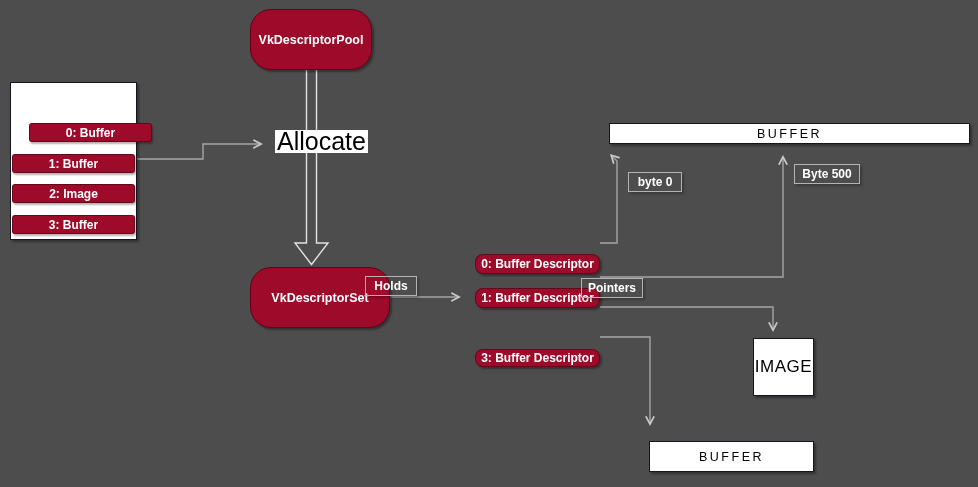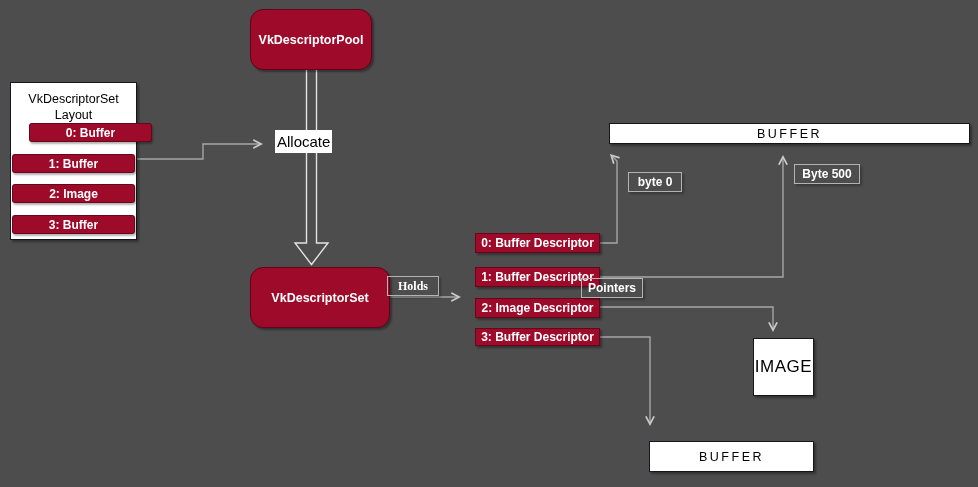--- a/index.html
+++ b/index.html
@@ -3,51 +3,52 @@
 <meta charset="utf-8">
 <style>
   html,body{margin:0;padding:0;background:#4d4d4d;}
   #canvas{
     position:relative;width:978px;height:487px;background:#4d4d4d;
     font-family:"Liberation Sans", sans-serif;overflow:hidden;
   }
   #wires{position:absolute;left:0;top:0;width:978px;height:487px;}
   .abs{position:absolute;box-sizing:border-box;}
   .node-red{
-    background:#9e0a2a;border:1px solid #66001a;border-radius:13px;
+    background:#9e0a2a;border:1px solid #66001a;border-radius:21px;
     color:#fff;font-weight:bold;font-size:12.5px;
     display:flex;align-items:center;justify-content:center;text-align:center;
     box-shadow:2px 2px 2px rgba(0,0,0,0.35);
   }
   .chip-red{
-    background:#9e0a2a;border:1px solid rgba(0,0,0,0.35);border-radius:0;
+    background:#9e0a2a;border:1px solid rgba(0,0,0,0.35);border-radius:8px;
     color:#fff;font-weight:bold;font-size:12px;
     display:flex;align-items:center;justify-content:center;text-align:center;
     box-shadow:2px 2px 2px rgba(0,0,0,0.35);
+    margin-top:21px;
   }
   .row-red{
     background:#9e0a2a;border:1px solid rgba(0,0,0,0.35);border-radius:3px;
     color:#fff;font-weight:bold;font-size:12px;
     display:flex;align-items:center;justify-content:center;text-align:center;
     box-shadow:1px 2px 2px rgba(0,0,0,0.3);
   }
   .white-box{
     background:#ffffff;border:1px solid #15151f;color:#000;
     display:flex;align-items:center;justify-content:center;text-align:center;
     box-shadow:2px 2px 2px rgba(0,0,0,0.35);
   }
   .mem-text{font-size:12.5px;letter-spacing:2.5px;}
   .label-outline{
     background:transparent;border:1px solid #b3b3b3;color:#fff;
     font-weight:bold;font-size:12px;
     display:flex;align-items:center;justify-content:center;text-align:center;
     box-shadow:2px 2px 2px rgba(0,0,0,0.25);
   }
   .allocate{
-    background:#ffffff;color:#000;font-size:15px;line-height:23px;
+    background:#ffffff;color:#000;font-size:25px;line-height:23px;
     height:23px;padding:0 2px;text-align:center;
   }
   .layout-title{
     color:#000;font-size:12.5px;line-height:1.3;text-align:center;
     padding-top:8px;
   }
 </style>
 </head>
 <body>
 
@@ -75,36 +76,34 @@
     <path d="M600,337 H650 V423" fill="none" stroke="#a6a6a6" stroke-width="1.4" marker-end="url(#arr)"></path>
   </svg>
 
   <div class="abs node-red" style="left:250px;top:9px;width:122px;height:61px;">
     <span>VkDescriptorPool</span>
   </div>
 
   <div class="abs allocate" style="left:275px;top:130px;">Allocate</div>
 
   <div class="abs white-box" style="left:10px;top:82px;width:127px;height:158px;display:block;">
-    <div class="layout-title">VkDescriptorSet Layout</div>
     <div class="abs row-red" style="left:18px;top:40px;width:123px;height:19px;">0: Buffer</div>
     <div class="abs row-red" style="left:1px;top:71px;width:123px;height:19px;text-align:center;">1: Buffer</div>
     <div class="abs row-red" style="left:1px;top:101px;width:123px;height:19px;">2: Image</div>
     <div class="abs row-red" style="left:1px;top:132px;width:123px;height:19px;">3: Buffer</div>
   </div>
 
   <div class="abs node-red" style="left:250px;top:267px;width:140px;height:61px;">
     <span>VkDescriptorSet</span>
   </div>
 
-  <div class="abs label-outline" style="left:387px;top:276px;width:52px;height:20px;font-family:Liberation Serif, serif;">Holds</div>
+  <div class="abs label-outline" style="left:365px;top:276px;width:52px;height:20px;">Holds</div>
 
   <div class="abs chip-red" style="left:475px;top:233px;width:125px;height:20px;">0: Buffer Descriptor</div>
   <div class="abs chip-red" style="left:475px;top:267px;width:125px;height:20px;">1: Buffer Descriptor</div>
-  <div class="abs chip-red" style="left:475px;top:298px;width:125px;height:20px;">2: Image Descriptor</div>
   <div class="abs chip-red" style="left:475px;top:328px;width:125px;height:18px;">3: Buffer Descriptor</div>
 
   <div class="abs label-outline" style="left:581px;top:278px;width:62px;height:20px;">Pointers</div>
 
   <div class="abs label-outline" style="left:628px;top:172px;width:54px;height:20px;">byte 0</div>
   <div class="abs label-outline" style="left:794px;top:164px;width:66px;height:20px;">Byte 500</div>
 
   <div class="abs white-box mem-text" style="left:609px;top:123px;width:361px;height:21px;">BUFFER</div>
 
   <div class="abs white-box" style="left:753px;top:338px;width:61px;height:58px;font-size:17px;letter-spacing:0.5px;">IMAGE</div>

